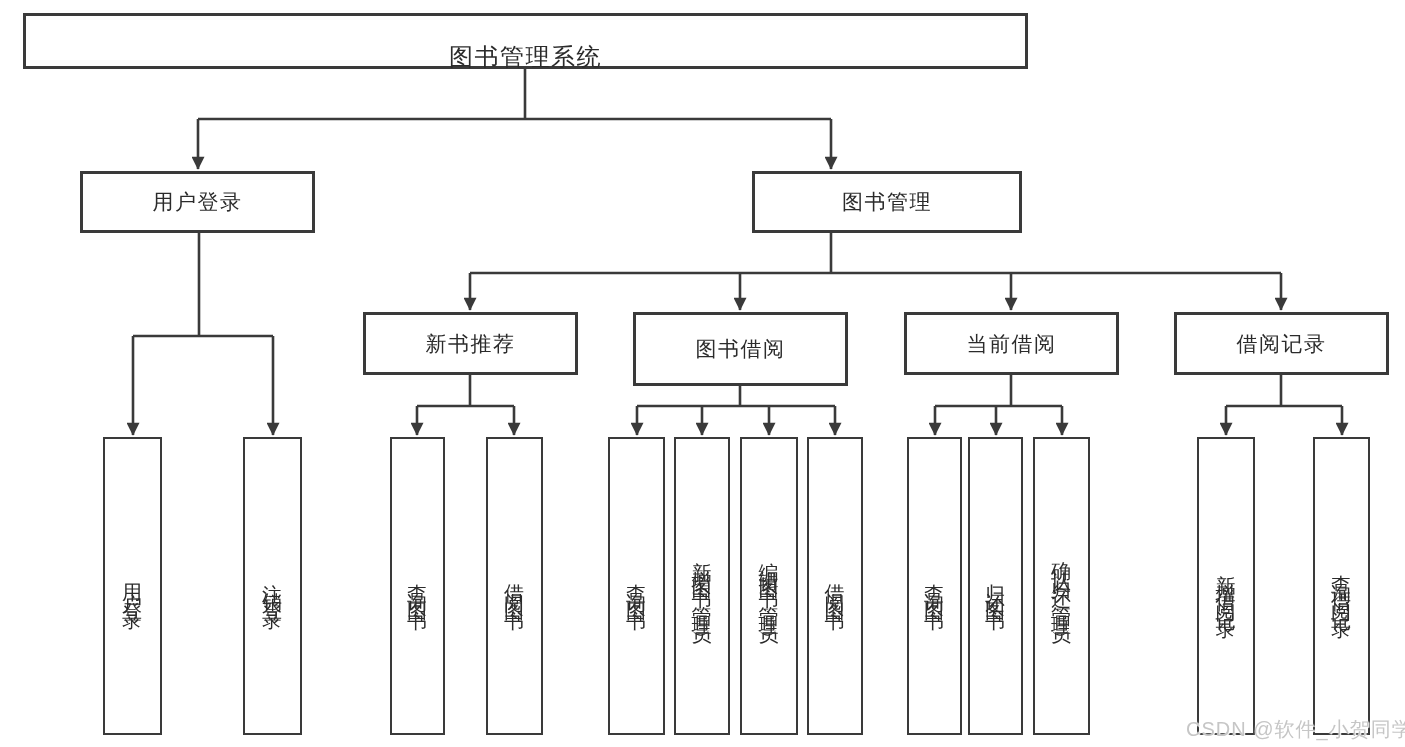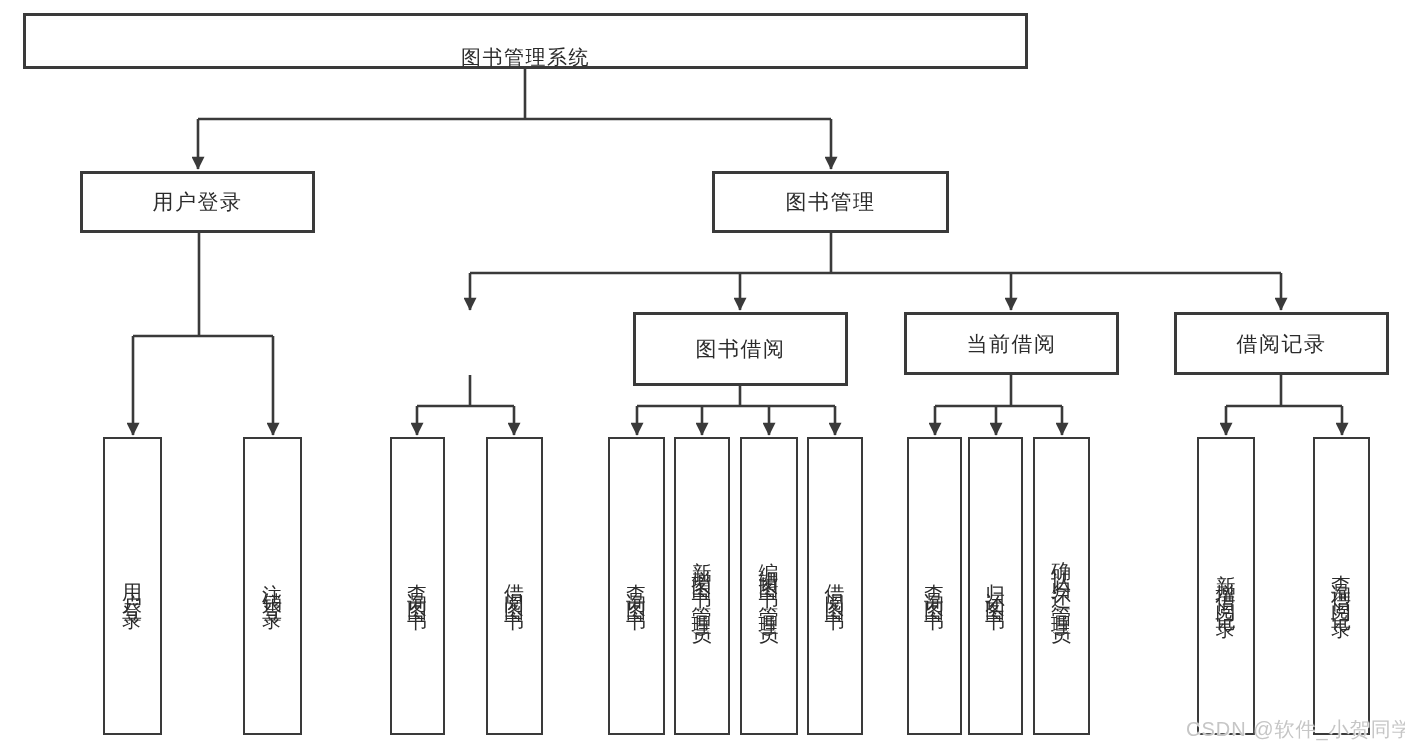--- a/index.html
+++ b/index.html
@@ -30,21 +30,21 @@
     align-items: center;
     justify-content: center;
   }
   .vnode { border-width: 2.5px; }
   .htext {
     font-size: 21px;
     letter-spacing: 1.5px;
     color: #2b2b2b;
     white-space: nowrap;
   }
-  .root-text { font-size: 20px; margin-top: 32px; }
+  .root-text { font-size: 24px; margin-top: 32px; }
   .vtext {
     writing-mode: vertical-rl;
     text-orientation: mixed;
     font-size: 20px;
     line-height: 1;
     letter-spacing: 9px;
     color: #2b2b2b;
   }
   .watermark {
     position: absolute;
@@ -117,24 +117,27 @@
     </g>
   </svg>
 
   <div class="node" style="left:23px;top:13px;width:1005px;height:56px">
     <span class="htext root-text">图书管理系统</span>
   </div>
 
   <div class="node" style="left:80px;top:171px;width:235px;height:62px">
     <span class="htext">用户登录</span>
   </div>
-  <div class="node" style="left:712px;top:171px;width:237px;height:62px">
+  <div class="node" style="left:752px;top:171px;width:270px;height:62px">
     <span class="htext">图书管理</span>
   </div>
 
+  <div class="node" style="left:363px;top:312px;width:215px;height:63px">
+    <span class="htext">新书推荐</span>
+  </div>
   <div class="node" style="left:633px;top:312px;width:215px;height:74px">
     <span class="htext">图书借阅</span>
   </div>
   <div class="node" style="left:1174px;top:312px;width:215px;height:63px">
     <span class="htext">借阅记录</span>
   </div>
   <div class="node" style="left:904px;top:312px;width:215px;height:63px">
     <span class="htext">当前借阅</span>
   </div>
 

